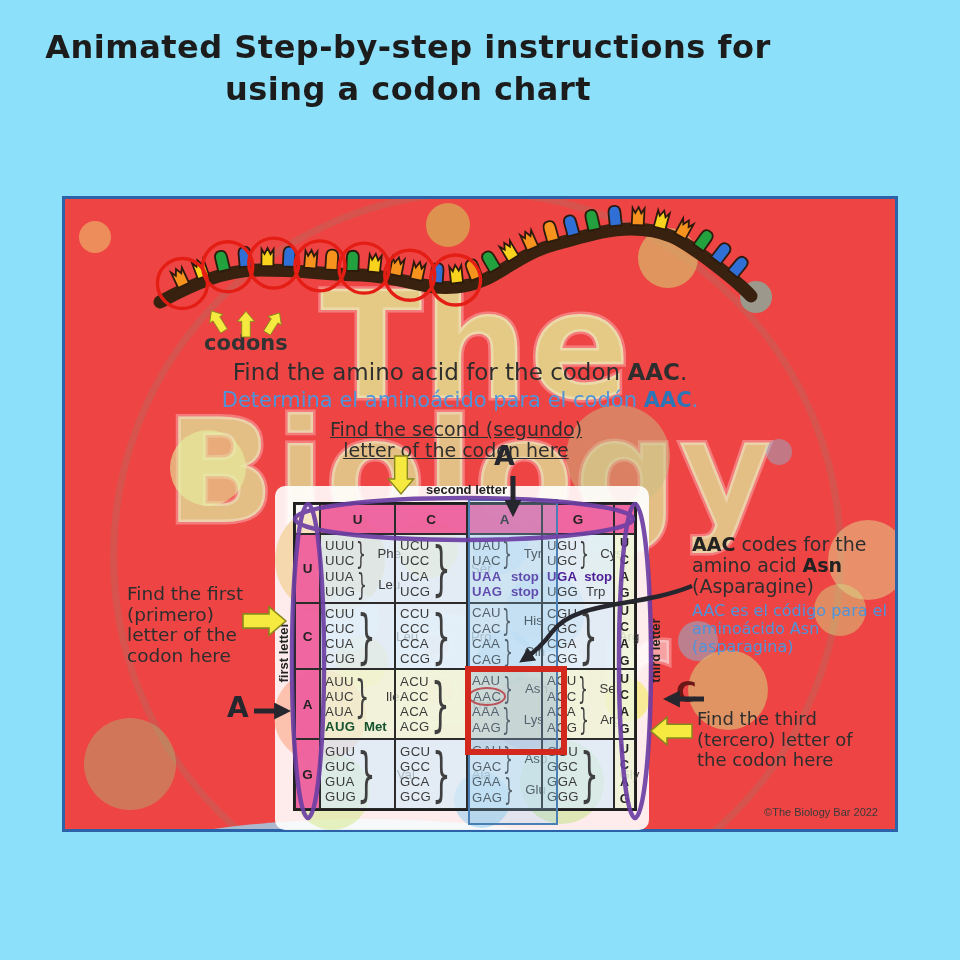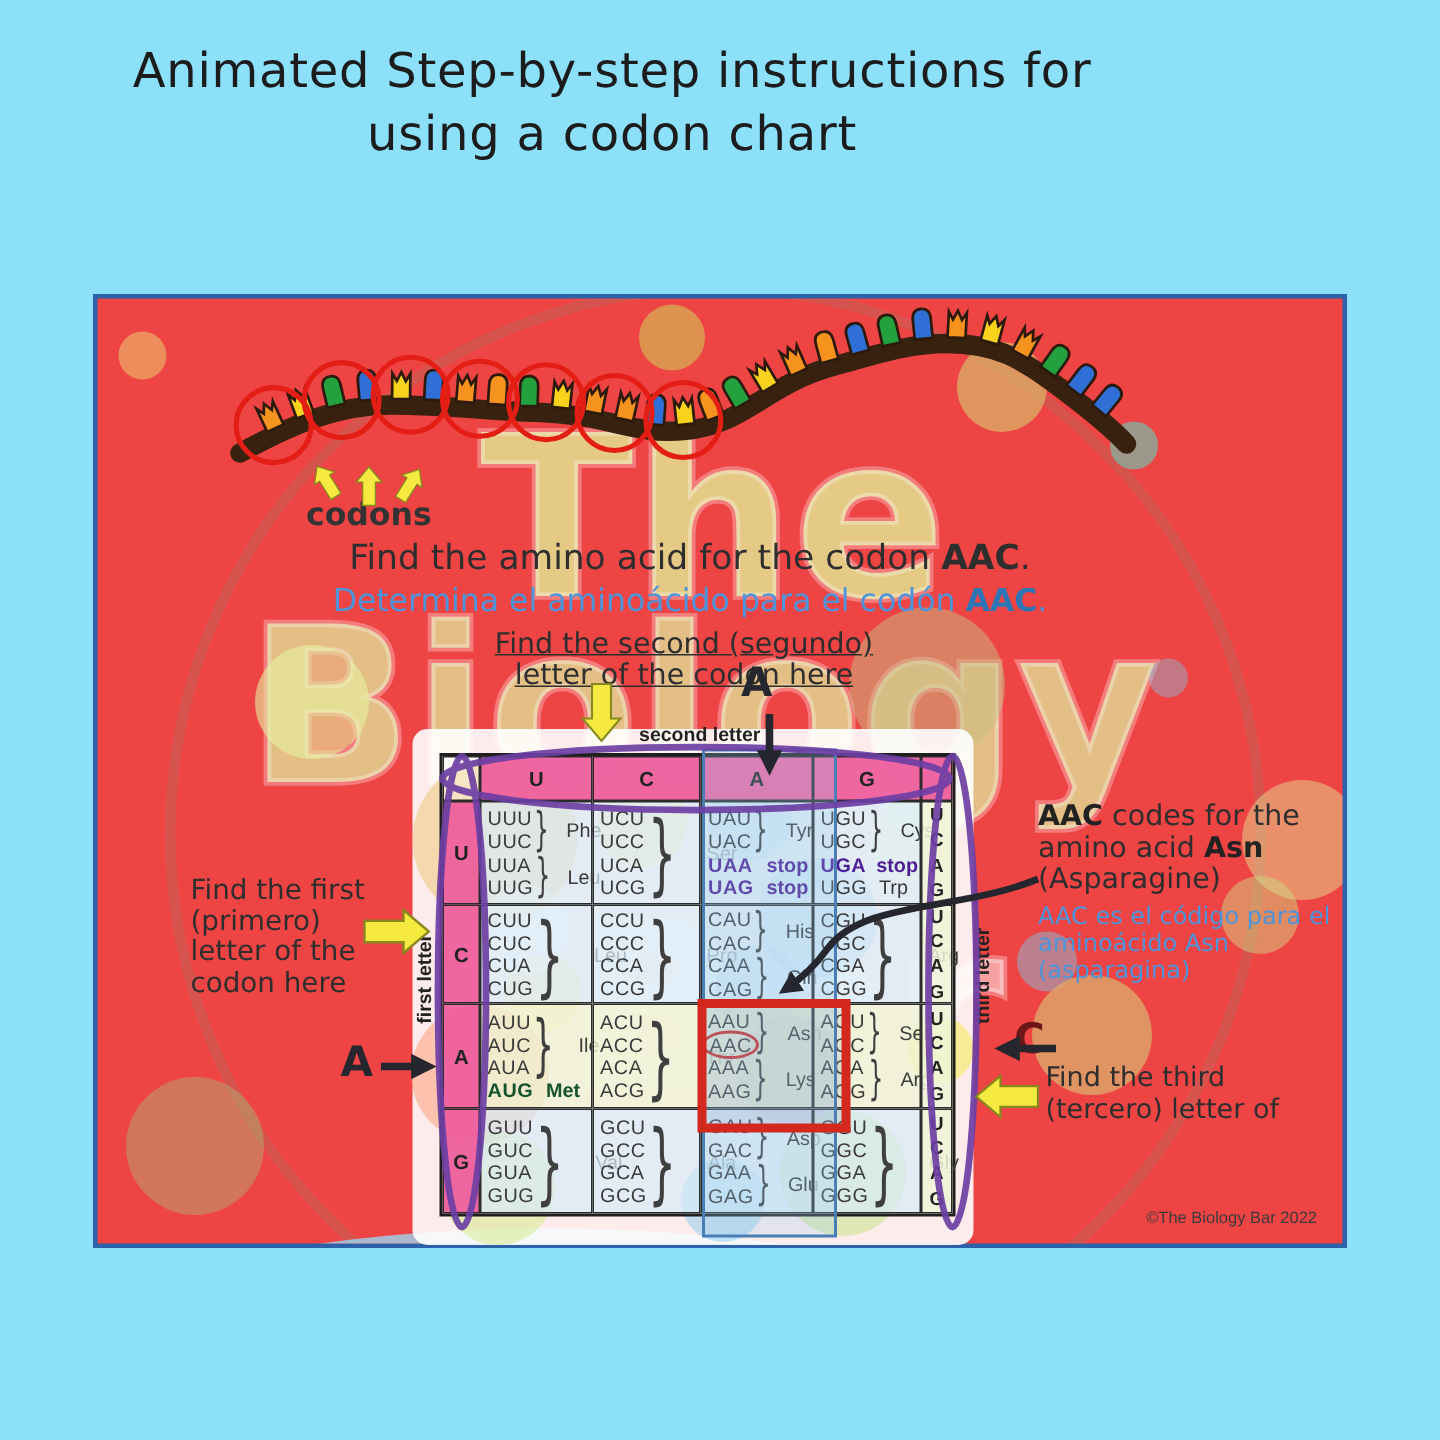--- a/index.html
+++ b/index.html
@@ -1,21 +1,21 @@
 <!DOCTYPE html>
 <html><head>
 <meta charset="utf-8">
 <style>
   html,body{margin:0;padding:0;}
   body{width:960px;height:960px;background:#8CE0FA;font-family:"DejaVu Sans",sans-serif;position:relative;overflow:hidden;}
   .stage{position:absolute;inset:0;width:960px;height:960px;}
   .abs{position:absolute;}
 
   
-  .page-title{left:0;top:26px;width:816px;text-align:center;font-size:32px;line-height:42px;color:#1c1c1c;letter-spacing:.5px;z-index:5;}
+  .page-title{left:0;top:26px;width:816px;text-align:center;font-size:32px;line-height:42px;color:#1c1c1c;letter-spacing:.5px;z-index:5;font-weight:bold;}
 
   
   .panel{left:62px;top:196px;width:830px;height:630px;background:#ef4444;border:3px solid #2B62A8;overflow:hidden;z-index:1;}
   .wm-word{position:absolute;font-weight:bold;line-height:1;z-index:1;-webkit-text-stroke:5px rgba(255,255,255,.30);}
   .wm-the{left:255px;top:72px;font-size:150px;color:rgba(226,240,152,.78);}
   .wm-biology{left:100px;top:200px;font-size:145px;color:rgba(222,238,160,.72);}
   .wm-bar{left:315px;top:398px;font-size:150px;color:rgba(255,255,255,.5);}
   .wm-bigcircle{left:45px;top:-10px;width:720px;height:720px;border-radius:50%;border:7px solid rgba(130,140,115,.22);z-index:1;}
   .wm-dot{position:absolute;border-radius:50%;z-index:1;}
   .wm-band{left:-30px;top:620px;width:660px;height:180px;border-radius:50%;background:rgba(154,214,240,.8);z-index:1;}
@@ -465,20 +465,21 @@
   <div class="abs step1-note">
     <div>Find the first</div>
     <div>(primero)</div>
     <div>letter of the</div>
     <div>codon here</div>
   </div>
 
   <div class="abs step3-note">
     <div>Find the third</div>
     <div>(tercero) letter of</div>
+    <div>the codon here</div>
   </div>
 
   <div class="abs result-note">
     <div><b>AAC</b><span> codes for the amino acid </span><b>Asn</b><span> (Asparagine)</span></div>
     <div class="result-es">AAC es el código para el aminoácido Asn (asparagina)</div>
   </div>
 
   <div class="abs copyright">©The Biology Bar 2022</div>
 
   <svg id="overlay" class="abs" width="960" height="960" viewBox="0 0 960 960">

